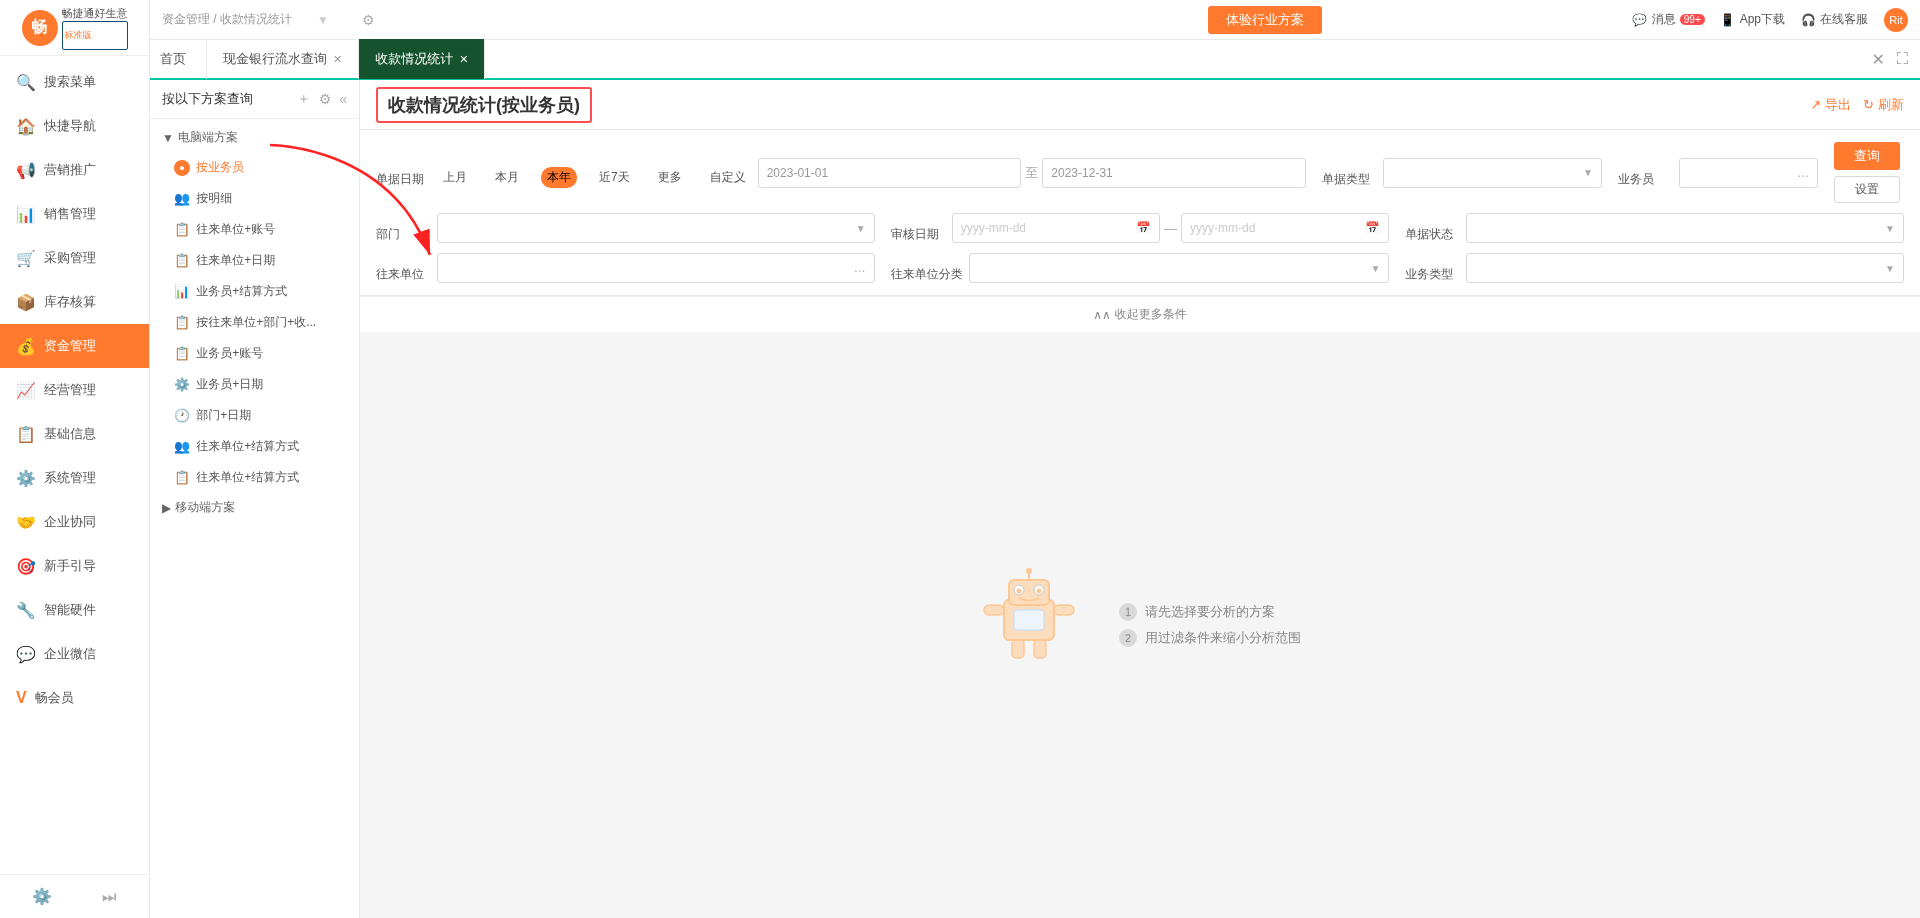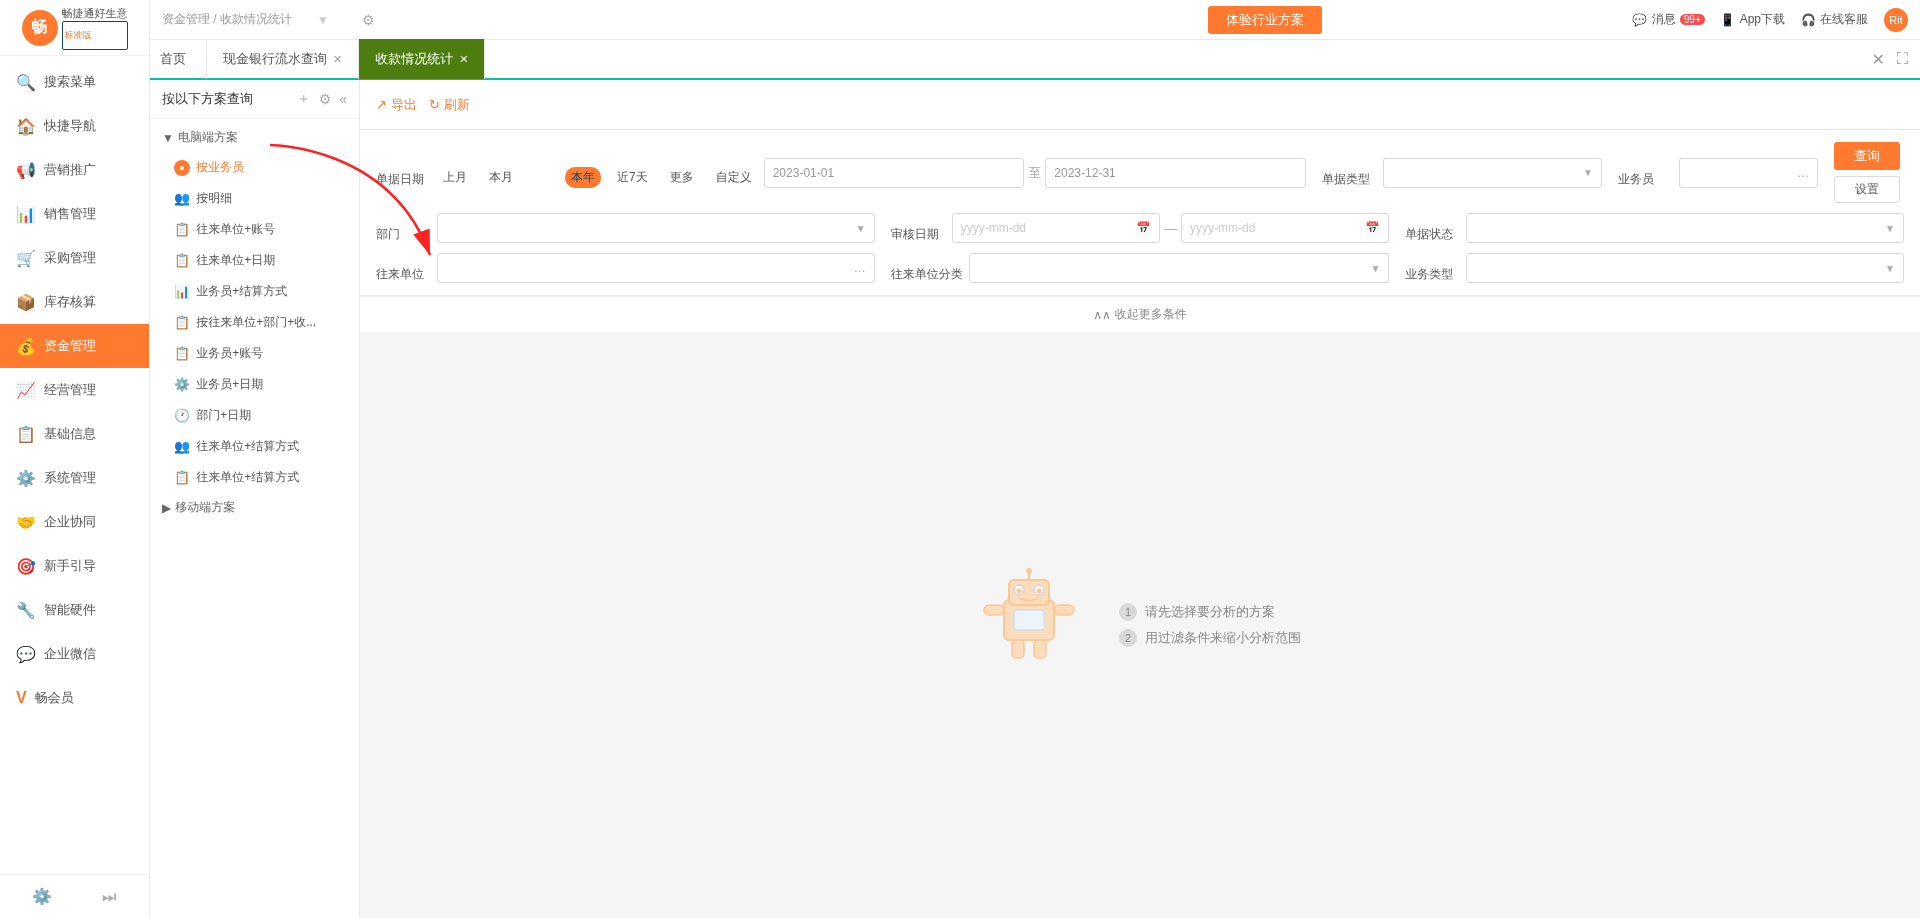--- a/index.html
+++ b/index.html
@@ -40,21 +40,21 @@
       display: flex;
       align-items: center;
       padding: 0 16px;
       font-size: 13px;
       color: #555;
       cursor: pointer;
       border-right: 1px solid #e8e8e8;
       gap: 6px;
     }
     .tab-item.active {
-      background: #4d7c0f;
+      background: #14532d;
       color: #fff;
     }
     .tab-item .close-x { font-size: 11px; color: #999; }
     .tab-item.active .close-x { color: #fff; }
     .tab-home { padding: 0 20px; }
     .tabs-right { margin-left: auto; display: flex; align-items: center; gap: 12px; padding-right: 12px; }
     .tabs-right-icon { font-size: 16px; color: #999; cursor: pointer; }
 
     
     .sidebar {
@@ -257,34 +257,33 @@
       font-size: 12px;
       color: #999;
       display: flex;
       align-items: center;
       justify-content: space-between;
     }
     .date-sep { color: #aaa; }
     .date-tabs {
       display: flex;
       align-items: center;
-      gap: 10px;
+      gap: 16px;
     }
     .date-tab {
       padding: 2px 6px;
       font-size: 12px;
       color: #555;
       cursor: pointer;
       border-radius: 2px;
     }
     .date-tab.active {
       background: #ff7a2f;
-      color: #0c4a6e;
+      color: #000000;
       border-radius: 10px;
-      margin-left: 36px;
     }
     .btn-query {
       background: #ff7a2f;
       color: #fff;
       border: none;
       padding: 5px 20px;
       border-radius: 3px;
       font-size: 13px;
       cursor: pointer;
     }
@@ -565,20 +564,23 @@
           <span>▶</span>
           <span>移动端方案</span>
         </div>
       </div>
     </div>
   </div>
 
   <div class="filter-panel">
 
     <div class="filter-top-bar">
+      <div class="page-title-box red-border-highlight">
+        <span class="page-title-text">收款情况统计(按业务员)</span>
+      </div>
       <div class="filter-top-right">
         <div class="top-action-btn">
           <span>↗</span>
           <span>导出</span>
         </div>
         <div class="top-action-btn">
           <span>↻</span>
           <span>刷新</span>
         </div>
       </div>

